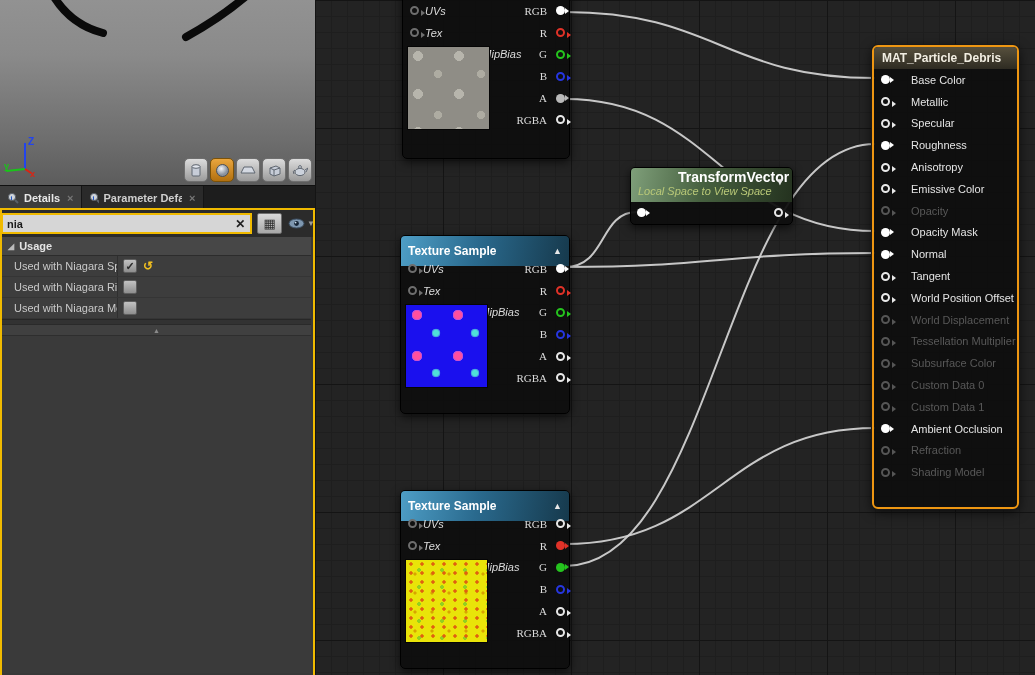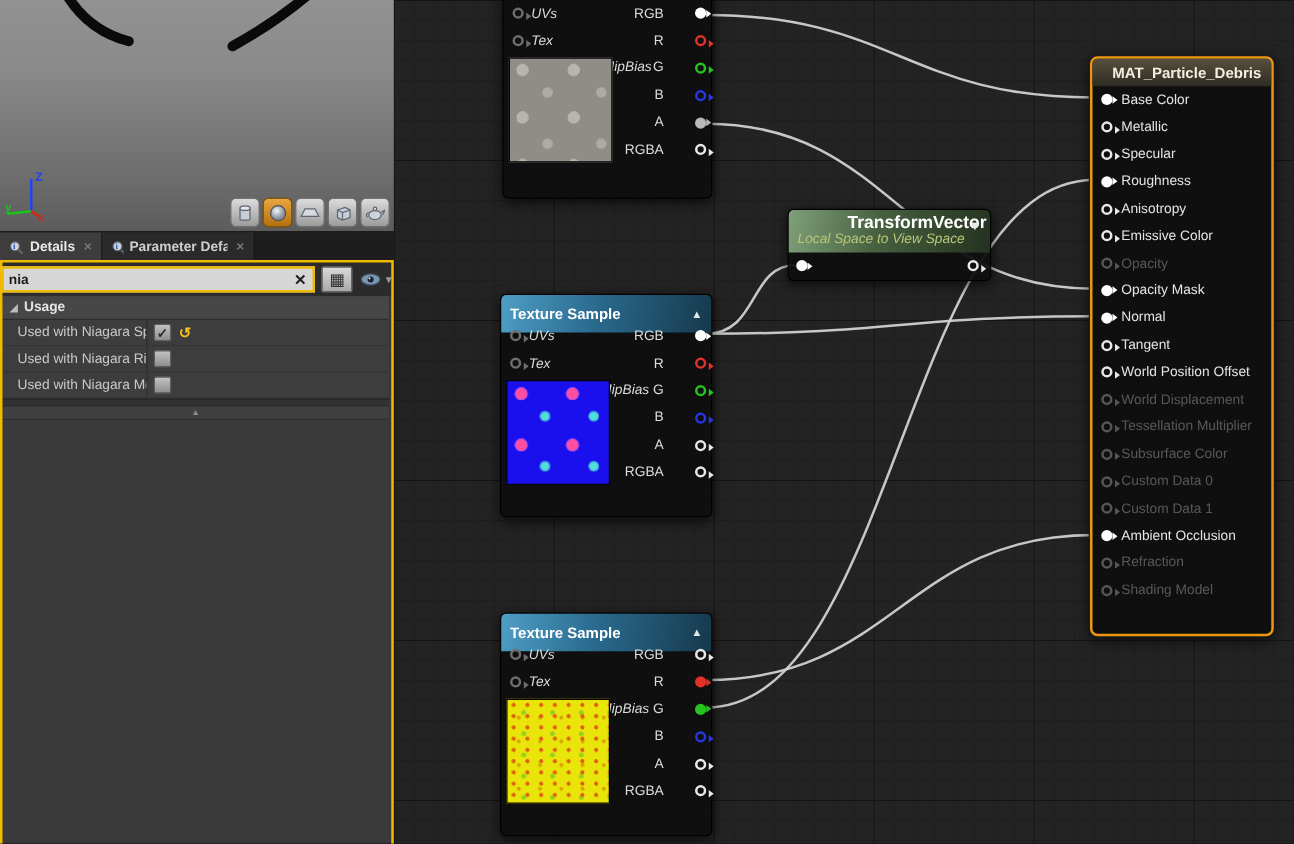--- a/index.html
+++ b/index.html
@@ -74,21 +74,21 @@
   .node{position:absolute;z-index:2;background:rgba(14,14,14,0.94);border:1px solid #000;border-radius:5px;
     box-shadow:0 3px 10px rgba(0,0,0,0.65);color:#e6e6e6;}
   .node-head{height:30px;border-radius:4px 4px 0 0;display:flex;align-items:center;justify-content:space-between;
     padding:0 7px;font-size:12px;font-weight:bold;color:#fff;}
   .ts-head{background:linear-gradient(100deg,#4e9ec6 0%,#2a6a8e 45%,#16394c 100%);}
   .head-tri{color:#e8e8e8;font-size:9px;}
 
   .trow{height:21.8px;display:flex;align-items:center;gap:6px;font-size:11px;color:#dcdcdc;white-space:nowrap;}
   .ts-left{position:absolute;left:7px;top:22px;font-style:italic;}
   .ts-right{position:absolute;right:4px;top:22px;}
-  .ts-right .trow{justify-content:flex-end;gap:25px;}
+  .ts-right .trow{justify-content:flex-end;gap:9px;font-family:Liberation Serif, serif;}
 
   .pin{width:9px;height:9px;border-radius:50%;box-sizing:border-box;position:relative;flex:0 0 auto;}
   .pin::after{content:"";position:absolute;left:9px;top:1.5px;border-left:4px solid;border-top:3px solid transparent;
     border-bottom:3px solid transparent;border-left-color:inherit;}
   .pin.hollow{border:2px solid;}
   .pin.filled{border:0;}
   .c-in{border-color:#6e6e6e;color:#6e6e6e;background:transparent;}
   .c-white.hollow{border-color:#e8e8e8;color:#e8e8e8;}
   .c-white.filled{background:#fff;color:#fff;}
   .c-gray.filled{background:#b9b9b9;color:#b9b9b9;}
@@ -122,22 +122,22 @@
   #tv-title{font-size:14px;font-weight:bold;color:#fff;line-height:15px;margin-left:40px;}
   #tv-sub{font-size:11px;font-style:italic;color:#b9c878;line-height:13px;}
   #tv-tri{position:absolute;right:7px;top:8px;color:#e8e8e8;font-size:10px;}
   #tv-body{position:relative;height:22px;}
   #tv-in{position:absolute;left:6px;top:6px;}
   #tv-out{position:absolute;right:9px;top:6px;}
 
   
   #mat-node{border:2px solid #ee9612;border-radius:6px;box-shadow:0 0 0 1px #1a1a1a,0 3px 12px rgba(0,0,0,.7);}
   #mat-head{height:22px;border-radius:4px 4px 0 0;background:linear-gradient(#57503d,#2e2b22);
-    display:flex;align-items:center;padding:0 8px;font-size:12px;font-weight:bold;color:#f2eee2;justify-content:flex-end;}
-  .mrow{height:21.8px;display:flex;align-items:center;gap:7px;padding-left:7px;font-size:11px;}
+    display:flex;align-items:center;padding:0 8px;font-size:12px;font-weight:bold;color:#f2eee2;}
+  .mrow{height:21.8px;display:flex;align-items:center;gap:21px;padding-left:7px;font-size:11px;}
   .mrow .mlabel{color:#e4e4e4;}
   .mrow.dis .mlabel{color:#585858;}
 </style>
 </head>
 <body>
 
 <div id="screen">
 
   <div id="graph">
     <svg id="wires" width="720" height="675">

